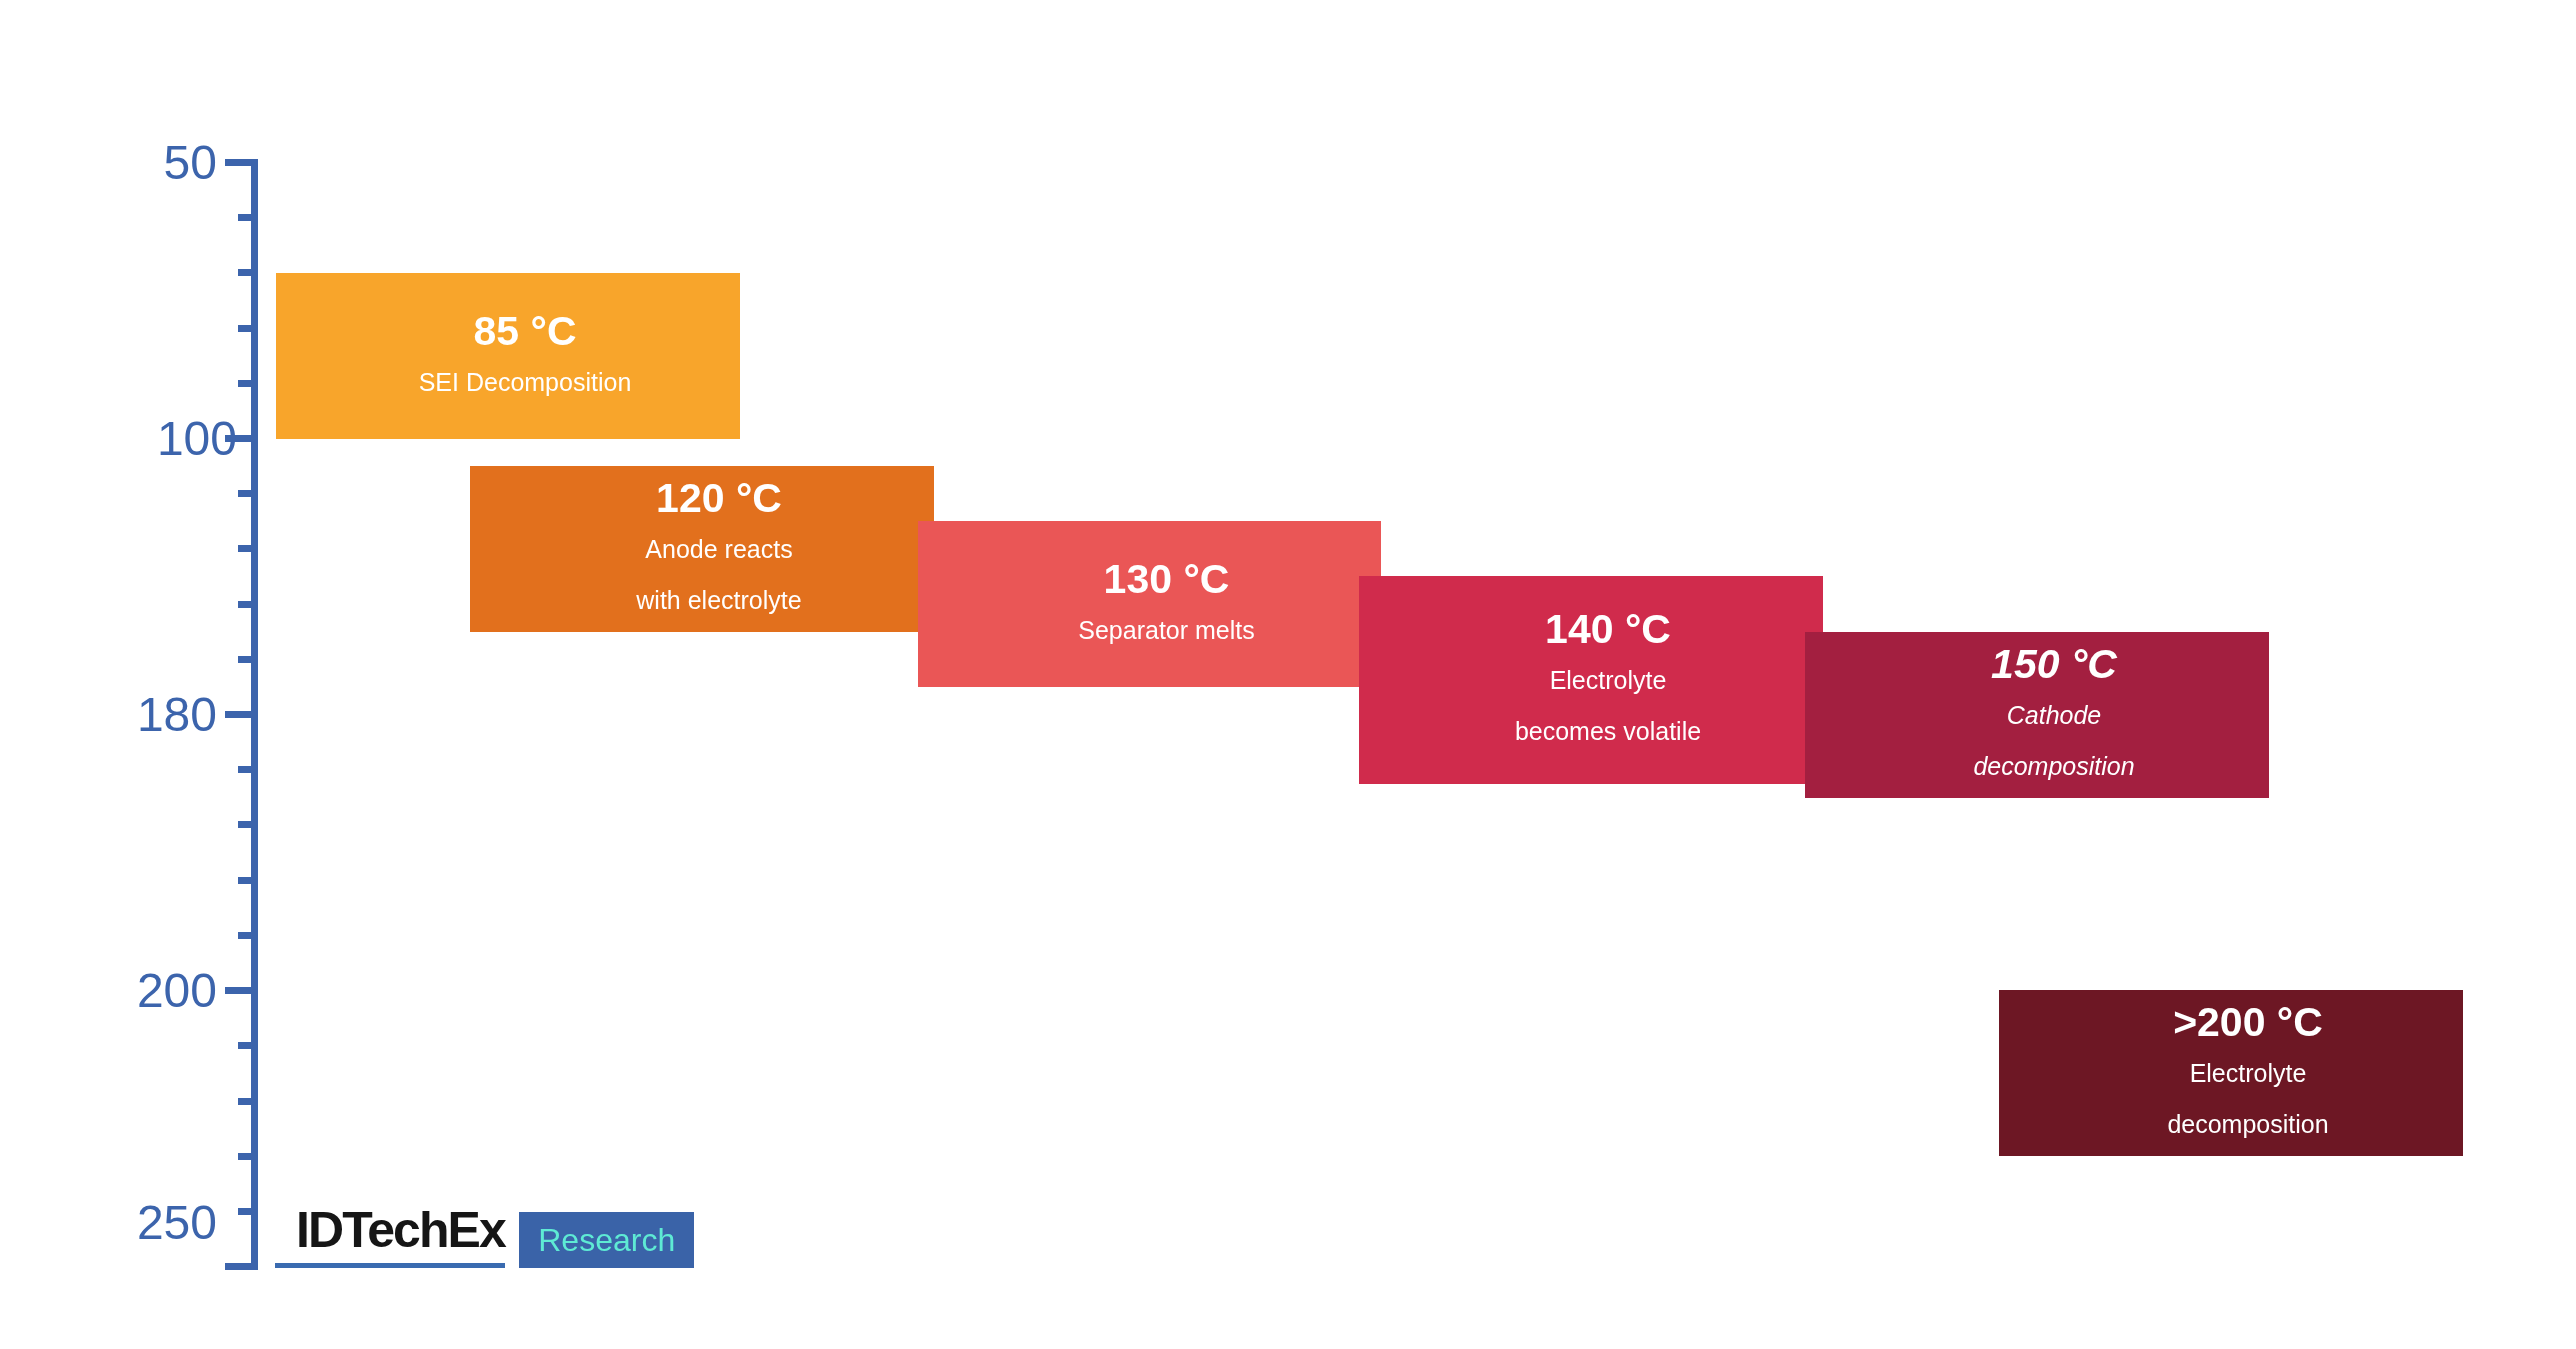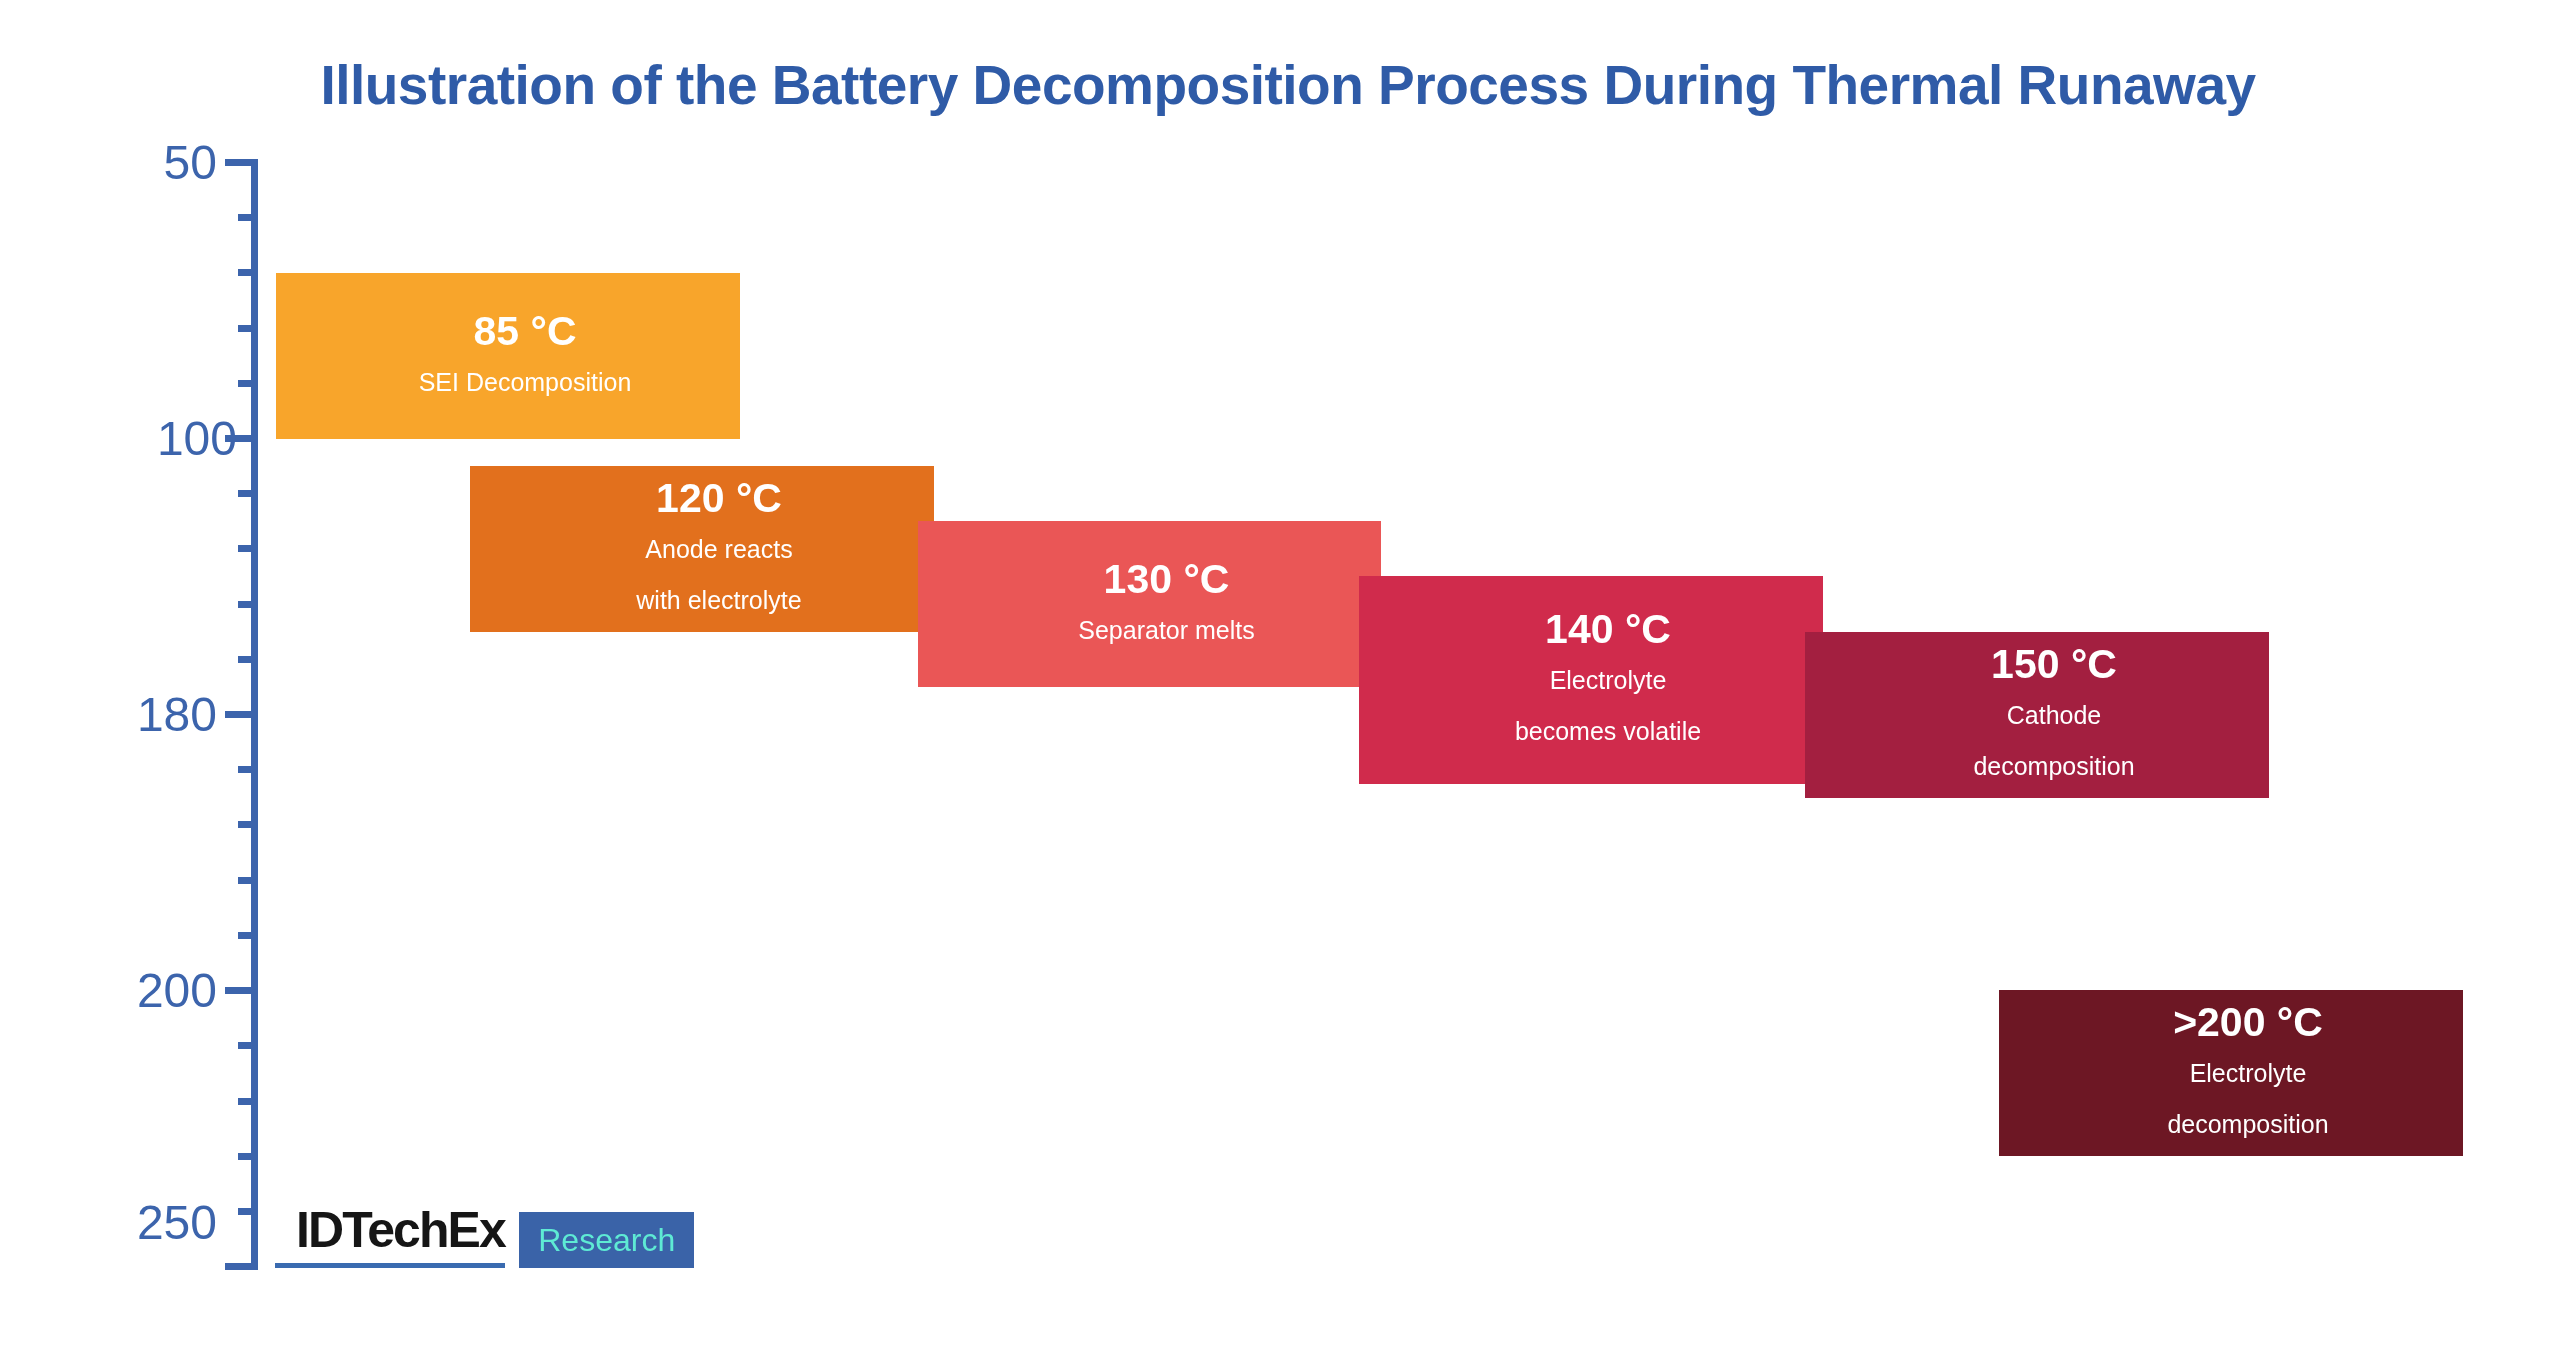--- a/index.html
+++ b/index.html
@@ -82,21 +82,20 @@
     font-size:32px;
     line-height:1.0;
     padding:11.5px 19px 12.4px 19px;
   }
 </style>
 </head>
 <body>
 
 <div class="canvas" style="--title-color: #2F5BA7; --axis-color: #3C64AC; --underline-color: #3A6BB0; --badge-bg: #3A63A8;">
 
-  <div class="title">Illustration of the Battery Decomposition Process During Thermal Runaway</div>
 
   <div class="plot" id="plot">
       <div class="axis-line" style="left: 251px; top: 159px; height: 1111px;"></div>
       <div class="tick" style="top: 159px; left: 225px; width: 32px;"></div>
       <div class="tick-label" style="top: 133px;">50</div>
       <div class="tick" style="top: 214px; left: 238px; width: 20px;"></div>
       <div class="tick" style="top: 269px; left: 238px; width: 20px;"></div>
       <div class="tick" style="top: 325px; left: 238px; width: 20px;"></div>
       <div class="tick" style="top: 380px; left: 238px; width: 20px;"></div>
       <div class="tick" style="top: 435px; left: 225px; width: 32px;"></div>
@@ -130,21 +129,21 @@
       </div>
       <div class="stage" style="left: 918px; width: 429px; top: 521px; height: 166px; background: rgb(234, 86, 86);">
         <div class="stage-temp">130 °C</div>
         <div class="stage-desc">Separator melts</div>
       </div>
       <div class="stage" style="left: 1359px; width: 430px; top: 576px; height: 208px; background: rgb(208, 43, 76);">
         <div class="stage-temp">140 °C</div>
         <div class="stage-desc">Electrolyte</div>
         <div class="stage-desc">becomes volatile</div>
       </div>
-      <div class="stage" style="left: 1805px; width: 430px; top: 632px; height: 166px; background: rgb(163, 31, 64);">
+      <div class="stage" style="left: 1805px; width: 430px; top: 632px; height: 166px; background: rgb(163, 31, 64); font-style: italic;">
         <div class="stage-temp">150 °C</div>
         <div class="stage-desc">Cathode</div>
         <div class="stage-desc">decomposition</div>
       </div>
       <div class="stage" style="left: 1999px; width: 430px; top: 990px; height: 166px; background: rgb(109, 23, 36);">
         <div class="stage-temp">&gt;200 °C</div>
         <div class="stage-desc">Electrolyte</div>
         <div class="stage-desc">decomposition</div>
       </div>
     </div>

